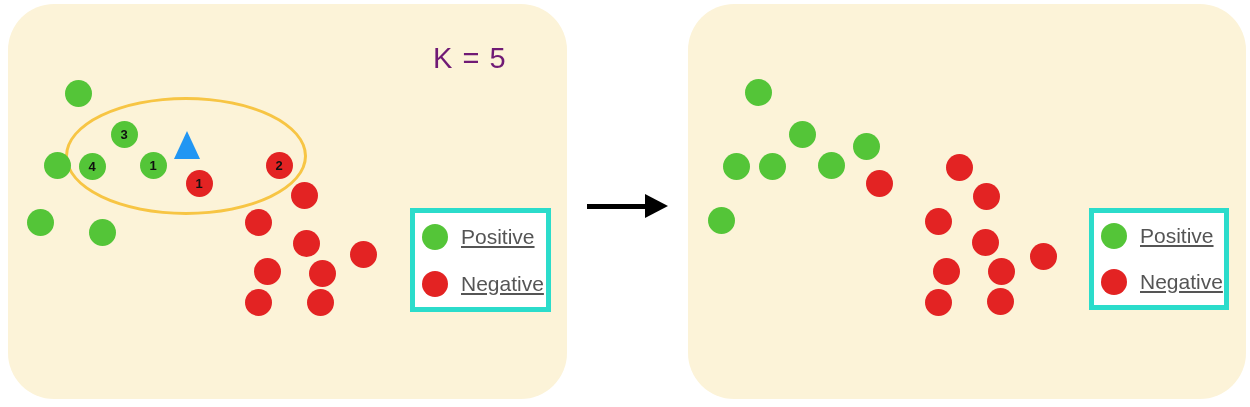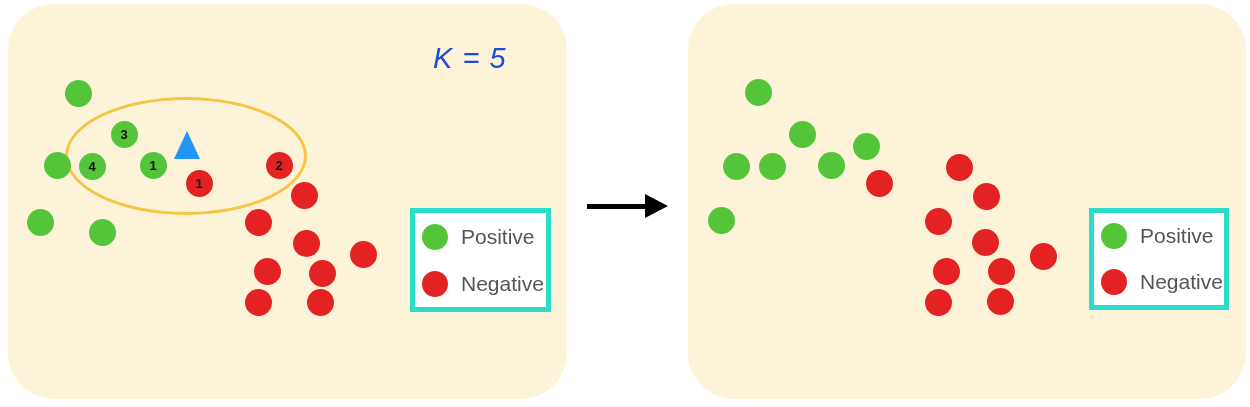--- a/index.html
+++ b/index.html
@@ -15,21 +15,21 @@
   #point-layer { position:absolute; left:0; top:0; width:1250px; height:407px; }
 
   .dot {
     position:absolute; width:27px; height:27px; border-radius:50%;
     display:flex; align-items:center; justify-content:center;
     font-size:13px; font-weight:bold; color:#101010; line-height:1;
   }
 
   .k-label {
     position:absolute; left:433px; top:42px;
-    font-size:29px; color:#1d4ed8; letter-spacing:1px;font-style:italic;
+    font-size:29px; color:#701a75; letter-spacing:1px;
   }
 
   .ellipse {
     position:absolute; border:3.5px solid #F7C544; border-radius:50%;
     box-sizing:border-box; background:transparent;
   }
 
   .query-triangle {
     position:absolute; width:0; height:0;
     border-left:13.5px solid transparent;
@@ -45,21 +45,21 @@
 
   .legend {
     position:absolute; background:#ffffff; border:5px solid #2BDCCB;
     box-sizing:border-box; display:flex; flex-direction:column;
     justify-content:space-around; padding-left:7px;
   }
   #legend-before { left:410px;  top:208px; width:141px; height:104px; }
   #legend-after  { left:1089px; top:208px; width:140px; height:102px; }
   .legend-row { display:flex; align-items:center; gap:13px; }
   .legend-swatch { width:26px; height:26px; border-radius:50%; flex:0 0 auto; }
-  .legend-label { font-size:21px; color:#555555; white-space:nowrap; }
+  .legend-label { font-size:21px; color:#555555; white-space:nowrap;text-decoration:underline; }
 </style>
 </head>
 <body>
 
 <div class="panel" id="panel-before" style="background: rgb(252, 243, 216);"></div>
 <div class="panel" id="panel-after" style="background: rgb(252, 243, 216);"></div>
 
 <div class="k-label">K = 5</div>
 
 <div class="ellipse" style="left: 65px; top: 97px; width: 242px; height: 118px; border-color: rgb(247, 197, 68);"></div>

